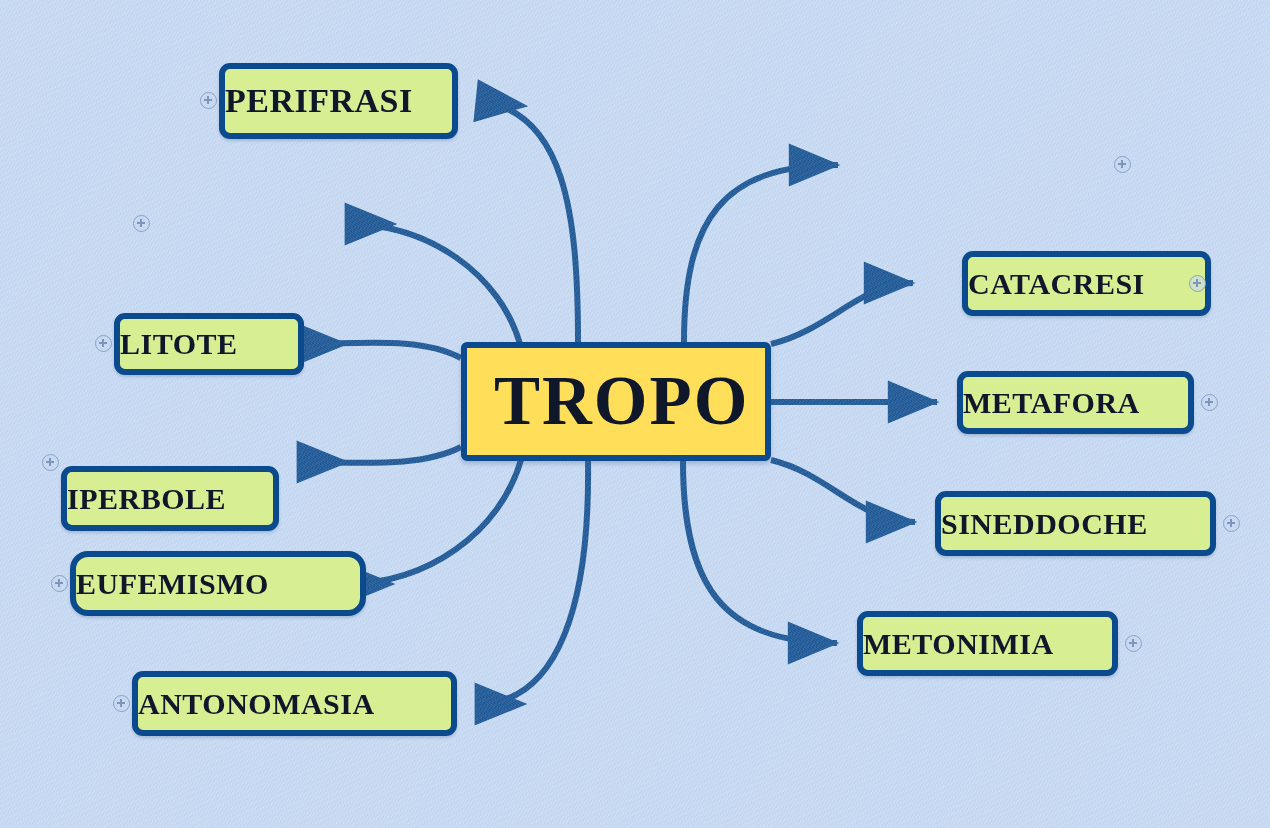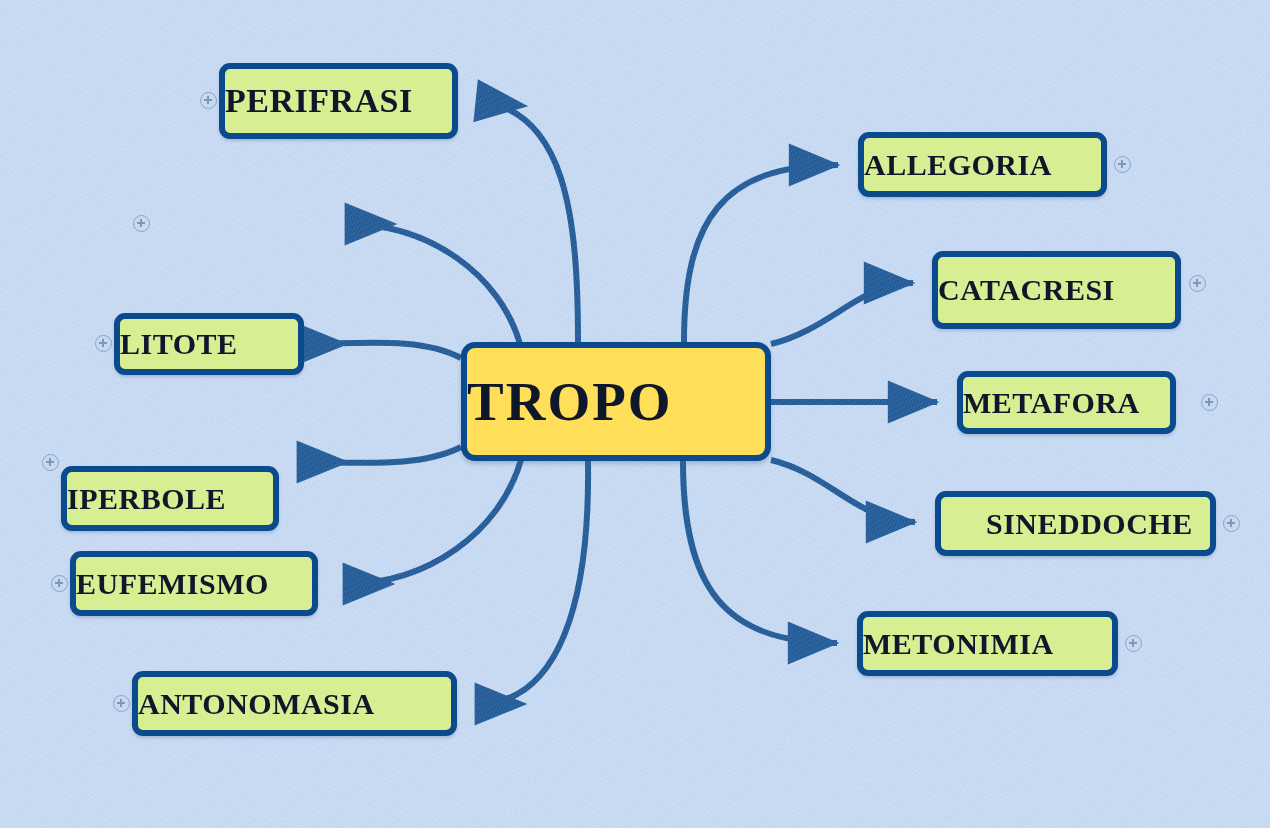--- a/index.html
+++ b/index.html
@@ -47,25 +47,26 @@
     background: #d8ee92;
     color: #0f172a;
     font-family: Liberation Serif, serif;
     font-weight: bold;
     letter-spacing: 0.5px;
     white-space: nowrap;
     box-shadow: 0 2px 3px rgba(60,90,140,0.25);
   }
   .node.central {
     background: #ffde59;
-    border-radius: 14px;
-    font-size: 55px;
+    border-radius: 6px;
+    font-size: 69px;
     letter-spacing: 2px;
     border-width: 6px;
     box-shadow: 0 3px 4px rgba(60,90,140,0.28);
+    padding-left: 27px;
   }
   .node.leaf {
     font-size: 30px;
   }
   .expander {
     position: absolute;
     width: 17px;
     height: 17px;
     border-radius: 50%;
     border: 1.5px solid #8aa3c4;
@@ -138,46 +139,43 @@
   <div class="node leaf" style="left:114px; top:313px; width:190px; height:62px;">
     <span>LITOTE</span>
   </div>
   <div class="expander" style="left:95px; top:335px;"></div>
 
   <div class="node leaf" style="left:61px; top:430px; width:218px; height:65px;margin-top:36px;">
     <span>IPERBOLE</span>
   </div>
   <div class="expander" style="left:42px; top:454px;"></div>
 
-  <div class="node leaf" style="left:70px; top:551px; width:248px; height:65px;">
+  <div class="node leaf" style="left:70px; top:551px; width:296px; height:65px;border-radius:18px;">
     <span>EUFEMISMO</span>
   </div>
   <div class="expander" style="left:51px; top:575px;"></div>
 
   <div class="node leaf" style="left:132px; top:671px; width:325px; height:65px;">
     <span>ANTONOMASIA</span>
   </div>
   <div class="expander" style="left:113px; top:695px;"></div>
 
-  <div class="node leaf" style="left:858px; top:132px; width:249px; height:65px;">
-    <span>ALLEGORIA</span>
-  </div>
   <div class="expander" style="left:1114px; top:156px;"></div>
 
-  <div class="node leaf" style="left:932px; top:251px; width:249px; height:78px;">
+  <div class="node leaf" style="left:962px; top:251px; width:249px; height:65px;">
     <span>CATACRESI</span>
   </div>
   <div class="expander" style="left:1189px; top:275px;"></div>
 
-  <div class="node leaf" style="left:957px; top:371px; width:219px; height:63px;">
+  <div class="node leaf" style="left:957px; top:371px; width:237px; height:63px;">
     <span>METAFORA</span>
   </div>
   <div class="expander" style="left:1201px; top:394px;"></div>
 
-  <div class="node leaf" style="left:935px; top:491px; width:281px; height:65px;padding-left:45px;">
+  <div class="node leaf" style="left:935px; top:491px; width:281px; height:65px;">
     <span>SINEDDOCHE</span>
   </div>
   <div class="expander" style="left:1223px; top:515px;"></div>
 
   <div class="node leaf" style="left:857px; top:611px; width:261px; height:65px;">
     <span>METONIMIA</span>
   </div>
   <div class="expander" style="left:1125px; top:635px;"></div>
 
 </div>

